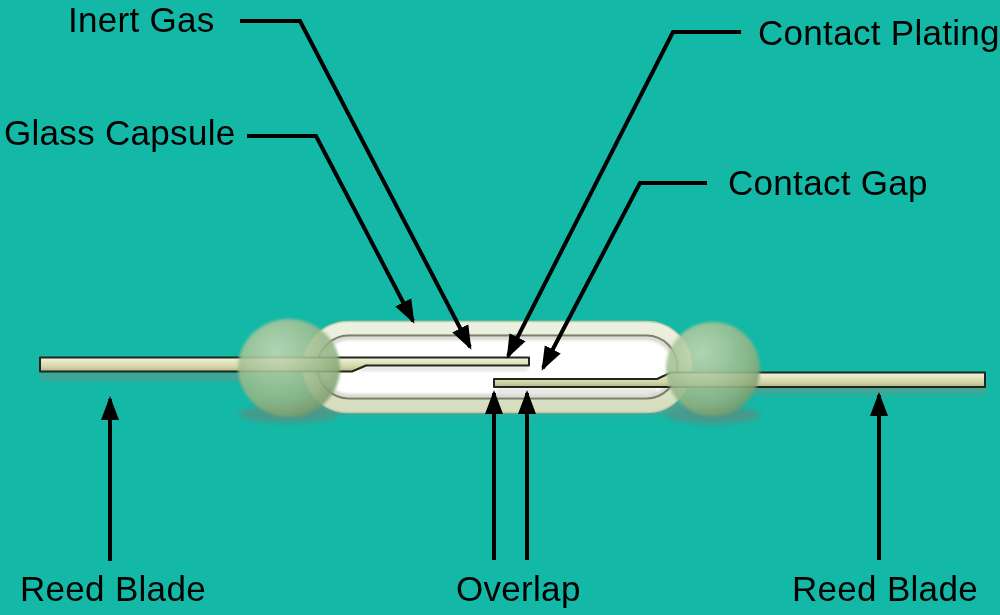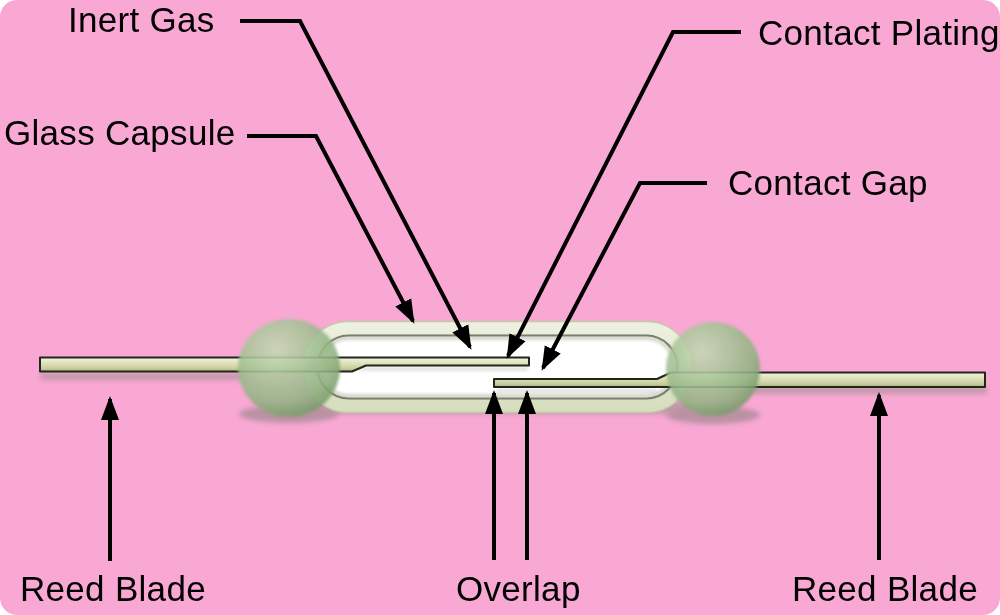--- a/index.html
+++ b/index.html
@@ -1,17 +1,17 @@
 <!DOCTYPE html>
 <html><head>
 <meta charset="utf-8">
 <style>
   html,body{margin:0;padding:0;background:#ffffff;}
-  .stage{position:relative;width:1000px;height:615px;background:#f9a8d4;overflow:hidden;
-         font-family:"Liberation Sans", sans-serif;border-radius:17px;}
+  .stage{position:relative;width:1000px;height:615px;background:#14b8a6;overflow:hidden;
+         font-family:"Liberation Sans", sans-serif;}
   svg{display:block}
   text{font-family:"Liberation Sans", sans-serif;font-size:35px;letter-spacing:0.3px;}
 </style>
 </head>
 <body>
 
 <div class="stage">
 <svg width="1000" height="615" viewBox="0 0 1000 615">
   <defs>
     <linearGradient id="gBlade" x1="0" y1="0" x2="0" y2="1">

